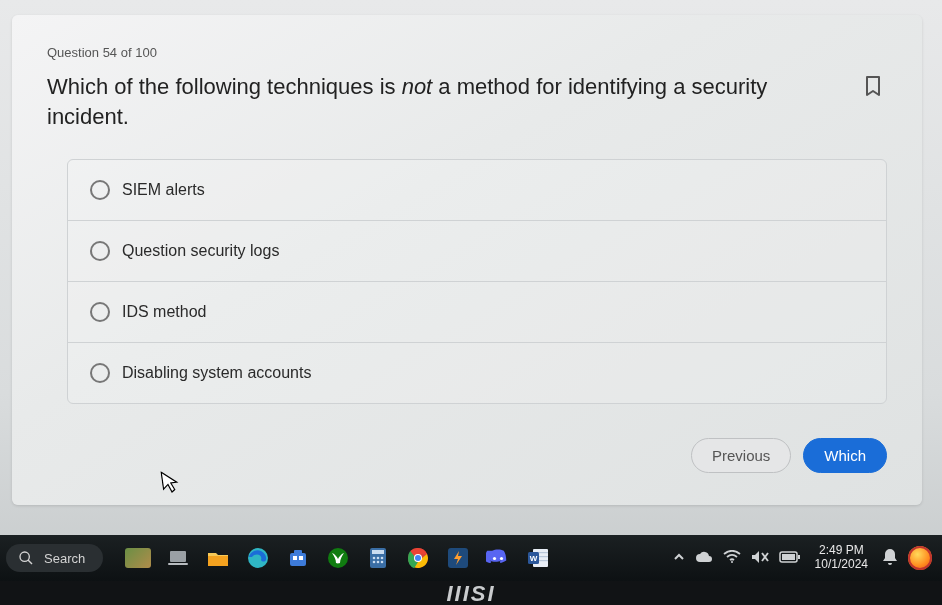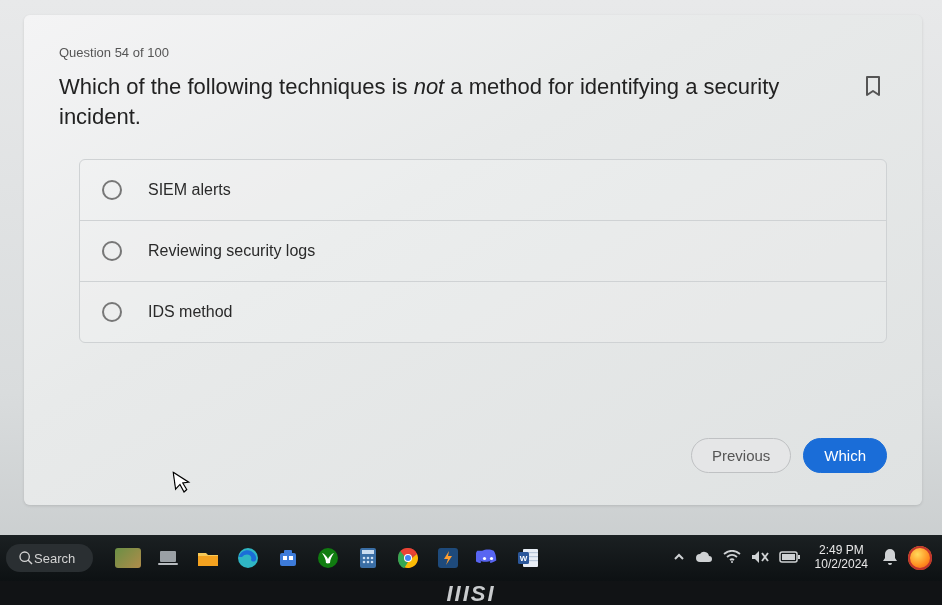--- a/index.html
+++ b/index.html
@@ -5,40 +5,40 @@
   * { margin: 0; padding: 0; box-sizing: border-box; }
   html, body {
     width: 942px; height: 605px;
     font-family: "Segoe UI", Arial, sans-serif;
     overflow: hidden;
     background: linear-gradient(180deg,#e8e9ea 0%,#d9dcdd 65%,#c5c9ca 100%);
     position: relative;
   }
   
   .card {
-    position: absolute; left: 24px; top: 15px; right: 20px;
+    position: absolute; left: 12px; top: 15px; right: 20px;
     background: linear-gradient(150deg,#f4f4f5 0%,#e8eaea 40%,#dfe2e2 100%);
     border-radius: 6px;
     padding: 30px 35px 40px 35px;
     height: 490px;
     box-shadow: 0 1px 3px rgba(0,0,0,.12);
   }
   .qcount { font-size: 13px; color: #555; margin-bottom: 12px; }
   .qrow { display: flex; align-items: flex-start; gap: 28px; margin-bottom: 28px; }
   .qtext { flex: 1; font-size: 22px; font-weight: 400; color: #222; line-height: 1.35; }
   .qtext em { font-style: italic; }
   .bookmark {
     width: 28px; height: 28px; display: flex; align-items:center; justify-content:center;
     cursor: pointer; color:#555;
   }
   .bookmark svg { display:block; }
 
   .answers { border: 1px solid #cfd2d4; border-radius: 6px; background: rgba(255,255,255,.15); margin-left: 20px; }
   .option {
-    display:flex; align-items:center; gap:26px;
+    display:flex; align-items:center; gap:12px;
     padding: 20px 22px;
     border-bottom:1px solid #cfd2d4;
     cursor:pointer;
     font-size: 16px; color:#2a2a2a;
   }
   .option:last-child { border-bottom:none; }
   .radio {
     width:20px; height:20px; border:2px solid #777; border-radius:50%;
     flex:0 0 20px;
   }
@@ -62,21 +62,21 @@
 
   
   .taskbar {
     position:absolute; left:0; right:0; bottom:24px; height:46px;
     background: linear-gradient(180deg,#1b2022 0%, #0d1113 100%);
     color:#eee; display:flex; align-items:center;
     padding: 0 10px 0 6px;
     font-size:13px;
   }
   .search-pill {
-    display:flex; align-items:center; 
+    display:flex; align-items:center; gap:10px;
     background:#2a2f32; border-radius:22px; padding:6px 18px 6px 12px;
     color:#d4d4d4; cursor:text;
     margin-right: 16px;
   }
   .search-pill svg { display:block; }
   .task-icons { display:flex; align-items:center; gap:14px; margin-left: 6px; flex:1; }
   .ticon {
     width:26px; height:26px; border-radius:4px; display:flex;
     align-items:center; justify-content:center; font-size:15px;
     cursor:pointer;
@@ -126,25 +126,29 @@
     </div>
   </div>
 
   <div class="answers">
     <div class="option">
       <span class="radio"></span>
       <span>SIEM alerts</span>
     </div>
     <div class="option">
       <span class="radio"></span>
-      <span>Reviewing security logs</span>
+      <span>Question security logs</span>
     </div>
     <div class="option">
       <span class="radio"></span>
       <span>IDS method</span>
+    </div>
+    <div class="option">
+      <span class="radio"></span>
+      <span>Disabling system accounts</span>
     </div>
   </div>
 
   <div class="navbtns">
     <div class="btn btn-prev">Previous</div>
     <div class="btn btn-next">Which</div>
   </div>
 
   <div class="cursor">
     <svg width="18" height="24" viewBox="0 0 18 24">
@@ -273,21 +277,21 @@
     </span>
     <span class="sym">
       <svg width="22" height="12" viewBox="0 0 22 12" fill="none" stroke="#cfd2d4" stroke-width="1.5">
           <rect x="1" y="1" width="17" height="10" rx="2"></rect>
           <rect x="19" y="4" width="2" height="4" fill="#cfd2d4" stroke="none"></rect>
           <rect x="3" y="3" width="13" height="6" fill="#cfd2d4" stroke="none"></rect>
         </svg>
     </span>
     <div class="clock">
       <div>2:49 PM</div>
-      <div>10/2/2024</div>
+      <div>10/1/2024</div>
     </div>
     <span class="sym bell">
       <svg width="16" height="18" viewBox="0 0 16 18" fill="#cfd2d4">
           <path d="M8 1a5 5 0 0 0-5 5v4l-2 3h14l-2-3V6a5 5 0 0 0-5-5z"></path>
           <path d="M6 15a2 2 0 0 0 4 0"></path>
         </svg>
     </span>
     <span class="sym">
         <span class="cap-icon"></span>
       </span>

